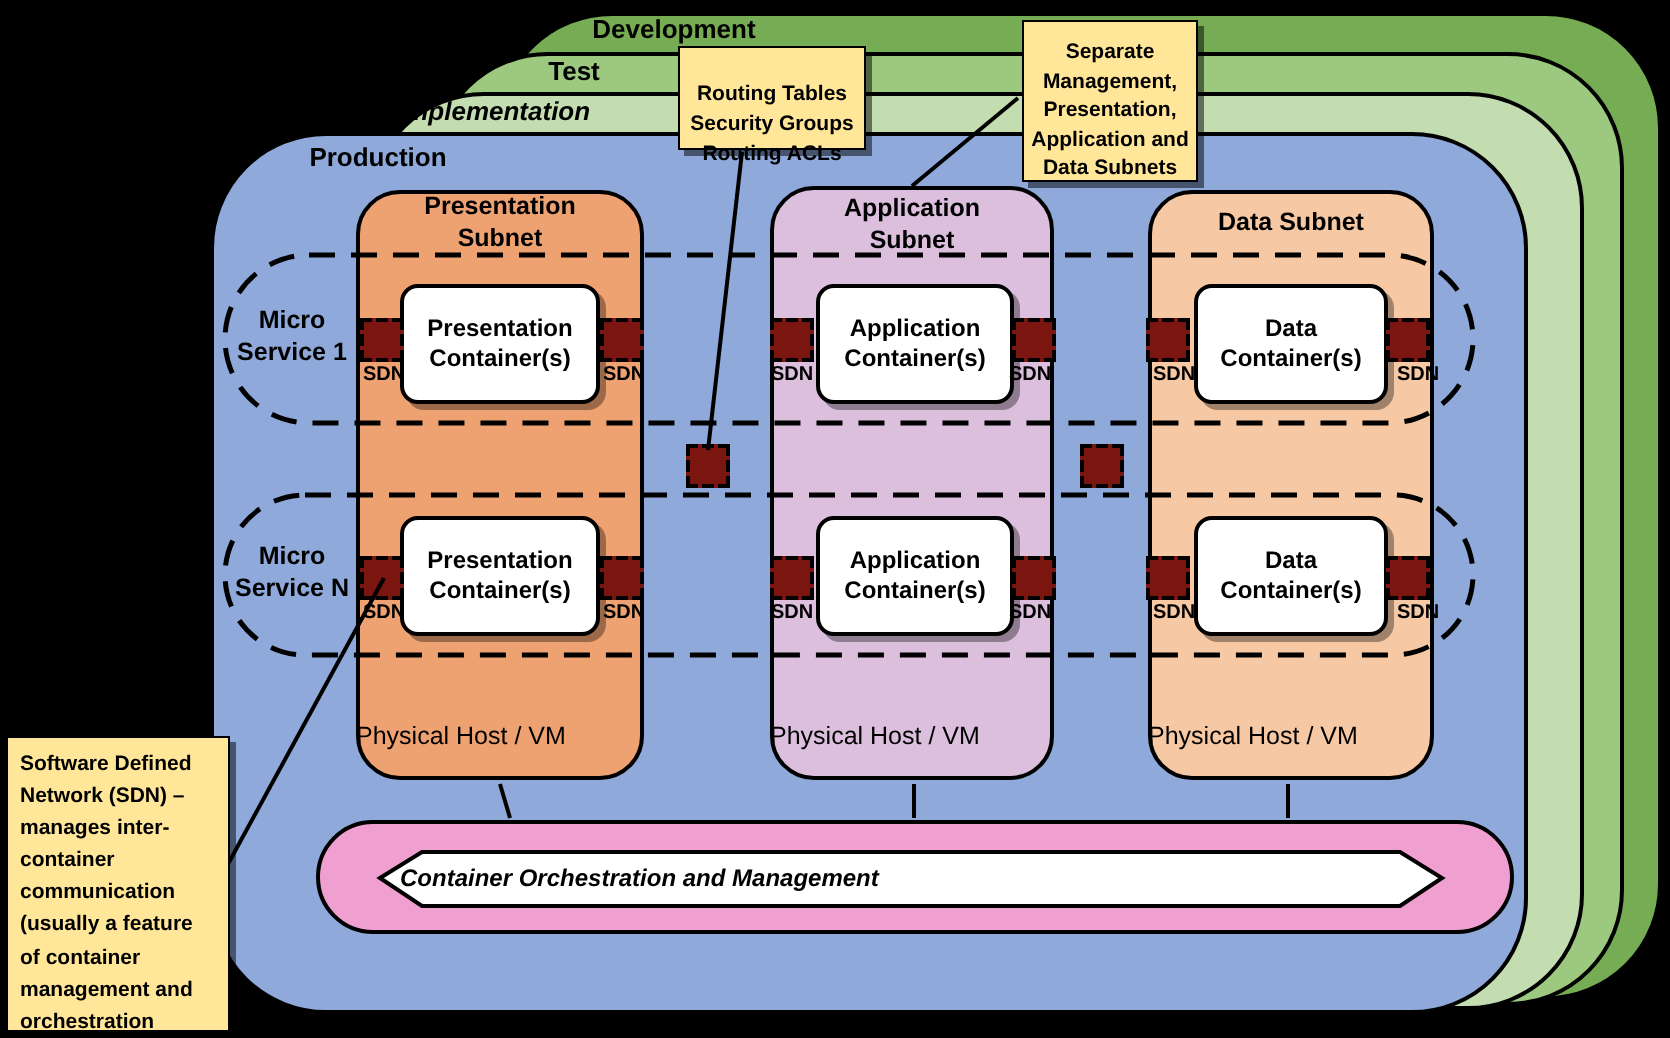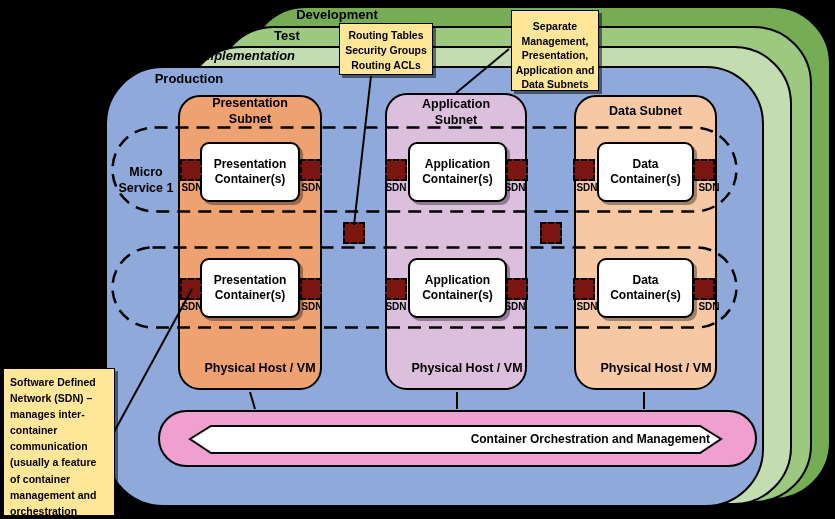--- a/index.html
+++ b/index.html
@@ -11,35 +11,35 @@
   .layer-dev{left:248px;top:6px;width:583px;height:494px;background:#76ad54;}
   .layer-test{left:216px;top:26px;width:596px;height:477px;background:#9dc87f;}
   .layer-impl{left:184px;top:46px;width:608px;height:459px;background:#c3ddb0;}
   .layer-prod{left:105px;top:66px;width:659px;height:441px;background:#8ea9da;}
   .envlbl{position:absolute;font-size:13px;font-weight:bold;text-align:center;}
   .subnet{position:absolute;border:2.25px solid #000;border-radius:22px;box-sizing:border-box;}
   .subnet-pres{left:178px;top:95px;width:144px;height:295px;background:#efa271;}
   .subnet-app{left:385px;top:93px;width:142px;height:297px;background:#dcbedd;}
   .subnet-data{left:574px;top:95px;width:143px;height:295px;background:#f6c8a3;}
   .subtitle{position:absolute;font-size:12.5px;font-weight:bold;text-align:center;line-height:15.5px;}
-  .hostlbl{position:absolute;font-size:12.5px;font-weight:bold;text-align:center;width:164px;top:361px;}
+  .hostlbl{position:absolute;font-size:12.5px;font-weight:normal;width:164px;top:361px;}
   .microlbl{position:absolute;left:116px;width:60px;font-size:12.5px;font-weight:bold;text-align:center;line-height:16px;}
   .cbox{position:absolute;width:100px;height:60px;background:#fff;border:2px solid #000;border-radius:9px;
         box-shadow:3px 3px 0 rgba(0,0,0,0.35);box-sizing:border-box;
         display:flex;align-items:center;justify-content:center;text-align:center;
         font-size:12px;font-weight:bold;line-height:15px;}
   .sdnsq{position:absolute;width:22px;height:22px;background:#7a150f;border:2px dashed #000;box-sizing:border-box;}
   .sdnlbl{position:absolute;width:30px;font-size:10px;font-weight:bold;text-align:center;}
   .pinkbar{position:absolute;left:158px;top:410px;width:599px;height:57px;background:#ef9fd0;
            border:2.25px solid #000;border-radius:28.5px;box-sizing:border-box;}
-  .orchlbl{position:absolute;left:200px;top:432px;width:510px;text-align:right;font-size:12px;font-weight:bold;}
+  .orchlbl{position:absolute;left:200px;top:432px;width:510px;text-align:left;font-size:12px;font-weight:bold;font-style:italic;}
   .callout{position:absolute;background:#ffe699;border:1.5px solid #000;box-sizing:border-box;
            box-shadow:3px 3px 0 rgba(0,0,0,0.5);font-weight:bold;}
   .callout .cline{display:block;}
-  .co-routing{left:339px;top:23px;width:94px;height:52px;font-size:10.5px;line-height:15px;text-align:center;padding-top:4px;}
+  .co-routing{left:339px;top:23px;width:94px;height:52px;font-size:10.5px;line-height:15px;text-align:center;padding-top:16px;}
   .co-separate{left:511px;top:10px;width:88px;height:81px;font-size:10.5px;line-height:14.6px;text-align:center;padding-top:8px;}
   .co-sdn{left:3px;top:368px;width:112px;height:148px;font-size:10.5px;line-height:16.1px;text-align:left;padding:5px 6px;}
   svg.overlay{position:absolute;left:0;top:0;pointer-events:none;}
 </style>
 </head>
 <body>
 
 <div id="canvas">
 
   <div class="layer layer-dev"></div>
@@ -106,21 +106,22 @@
 
   <div class="envlbl" style="left:282px;top:7px;width:110px;">Development</div>
   <div class="envlbl" style="left:252px;top:28px;width:70px;">Test</div>
   <div class="envlbl" style="left:199px;top:48px;width:95px;font-style:italic;">Implementation</div>
   <div class="envlbl" style="left:149px;top:71px;width:80px;">Production</div>
 
   <div class="subtitle" style="left:205px;top:96px;width:90px;">Presentation Subnet</div>
   <div class="subtitle" style="left:574px;top:104px;width:143px;">Data Subnet</div>
   <div class="subtitle" style="left:416px;top:97px;width:80px;">Application Subnet</div>
 
-  <div class="microlbl" style="top:164px;">Micro Service 1</div>
+  <div class="microlbl" style="top:152px;">Micro Service 1</div>
+  <div class="microlbl" style="top:270px;">Micro Service N</div>
 
   <div class="sdnlbl" style="left:177px;top:182px;">SDN</div>
   <div class="sdnlbl" style="left:297px;top:182px;">SDN</div>
   <div class="sdnlbl" style="left:381px;top:182px;">SDN</div>
   <div class="sdnlbl" style="left:500px;top:182px;">SDN</div>
   <div class="sdnlbl" style="left:572px;top:182px;">SDN</div>
   <div class="sdnlbl" style="left:694px;top:182px;">SDN</div>
 
   <div class="sdnlbl" style="left:177px;top:301px;">SDN</div>
   <div class="sdnlbl" style="left:297px;top:301px;">SDN</div>

